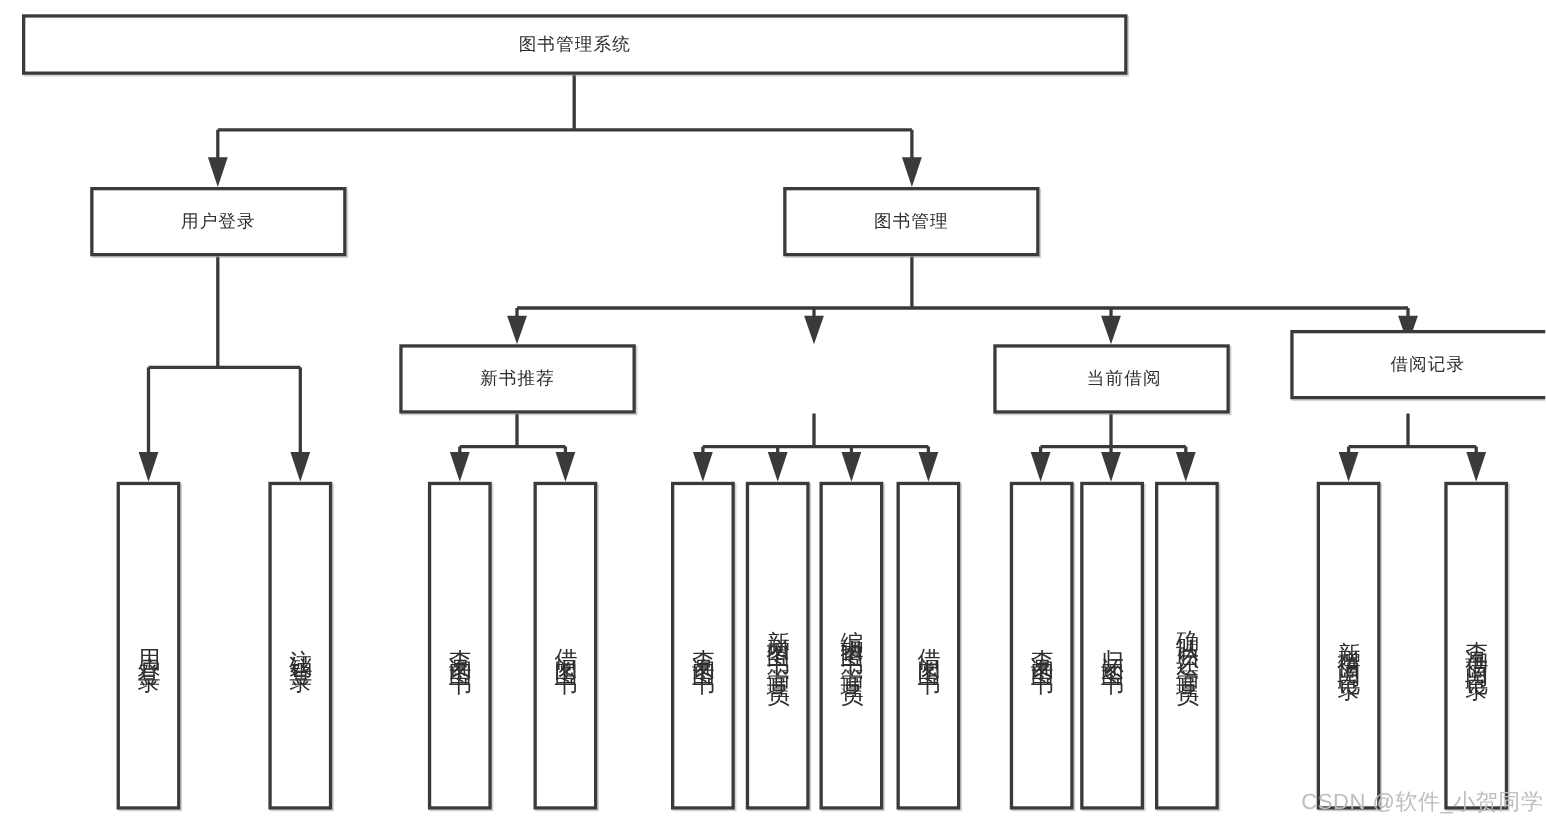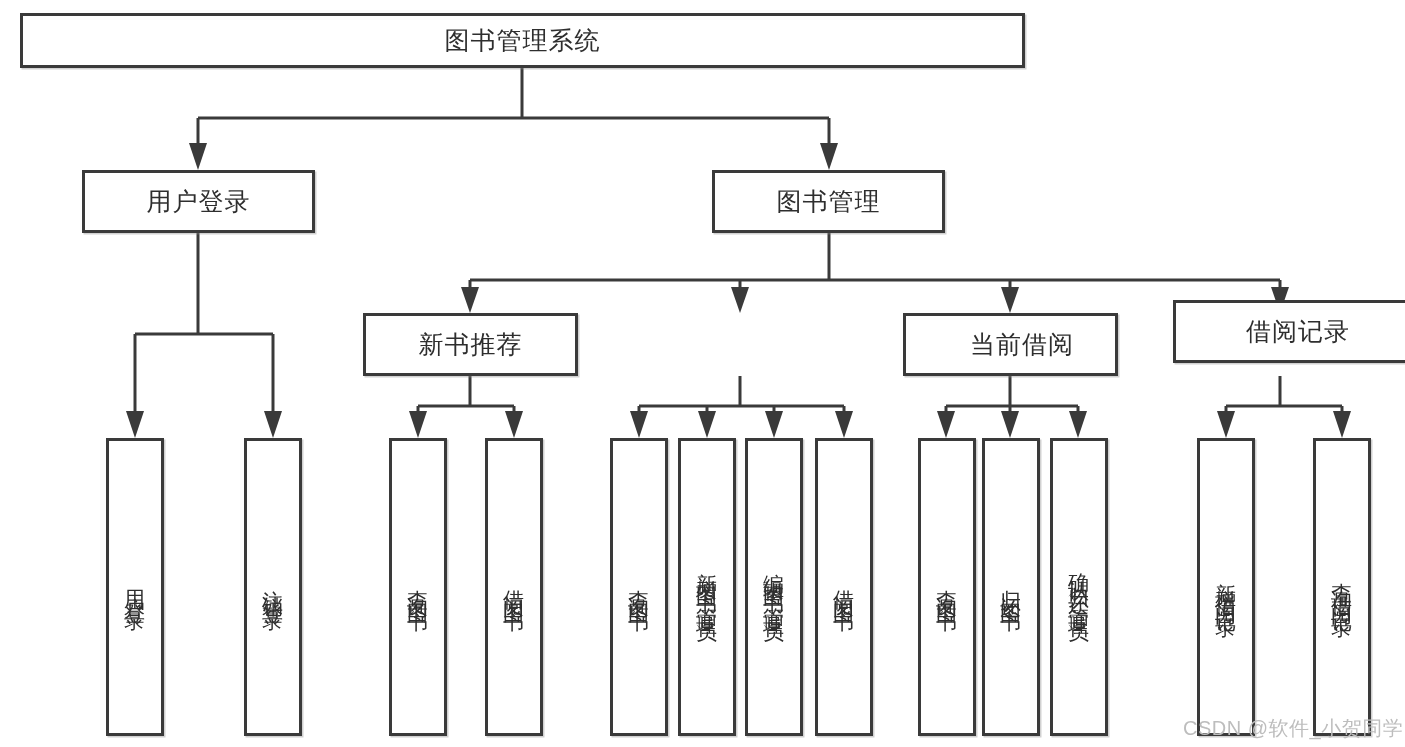--- a/index.html
+++ b/index.html
@@ -21,21 +21,21 @@
   .a{fill:var(--line);stroke:none;}
   .node{
     position:absolute;
     box-sizing:border-box;
     border:3px solid var(--line);
     background:#fff;
     box-shadow:1.5px 1.5px 0 rgba(140,140,140,.4);
     display:flex;align-items:center;justify-content:center;
     color:var(--text);
   }
-  .h-label{font-size:25px;letter-spacing:1px;white-space:nowrap;}
+  .h-label{font-size:16px;letter-spacing:1px;white-space:nowrap;}
   .leaf{width:58px;height:298px;top:438px;}
   .v-label{
     writing-mode:vertical-rl;
     text-orientation:mixed;
     font-size:21px;
     letter-spacing:7px;
     line-height:1;
     white-space:nowrap;
   }
   .root-box{left:20px;top:13px;width:1005px;height:55px;}

